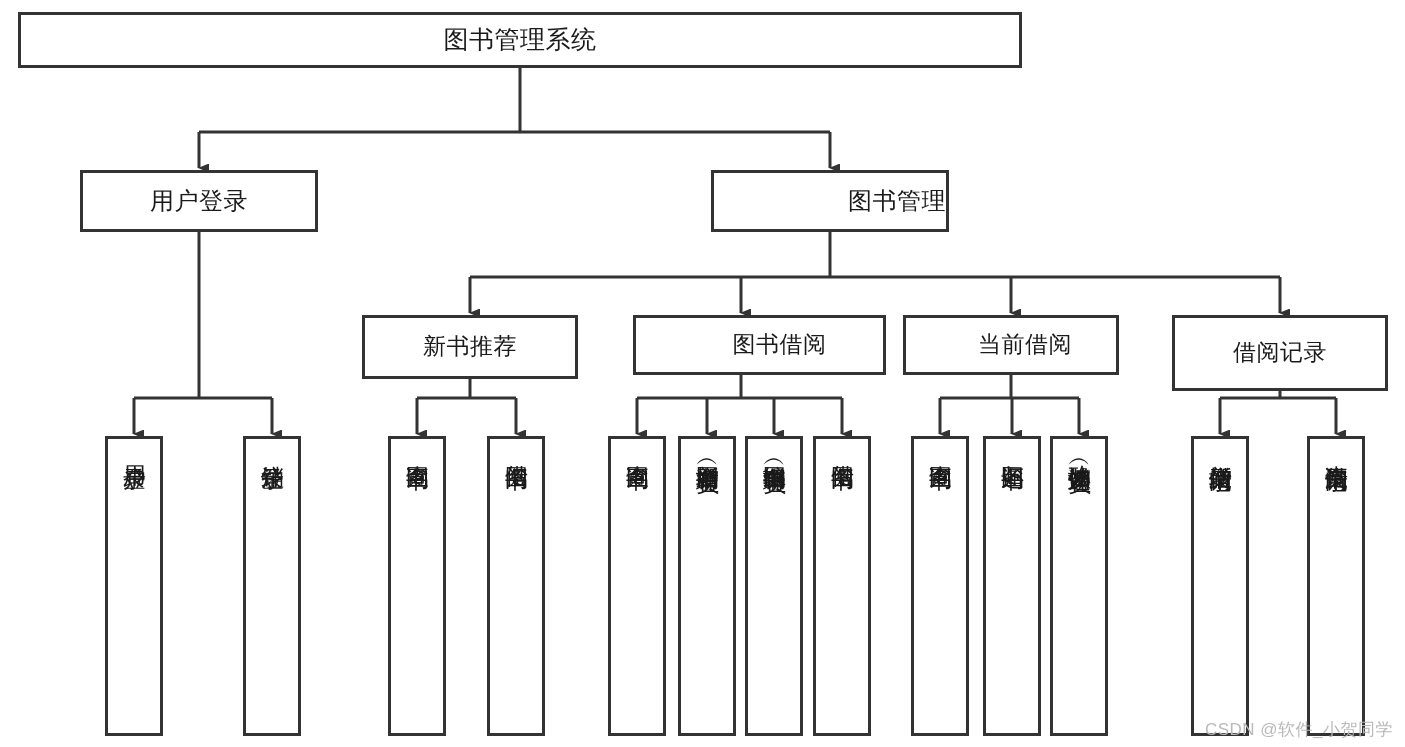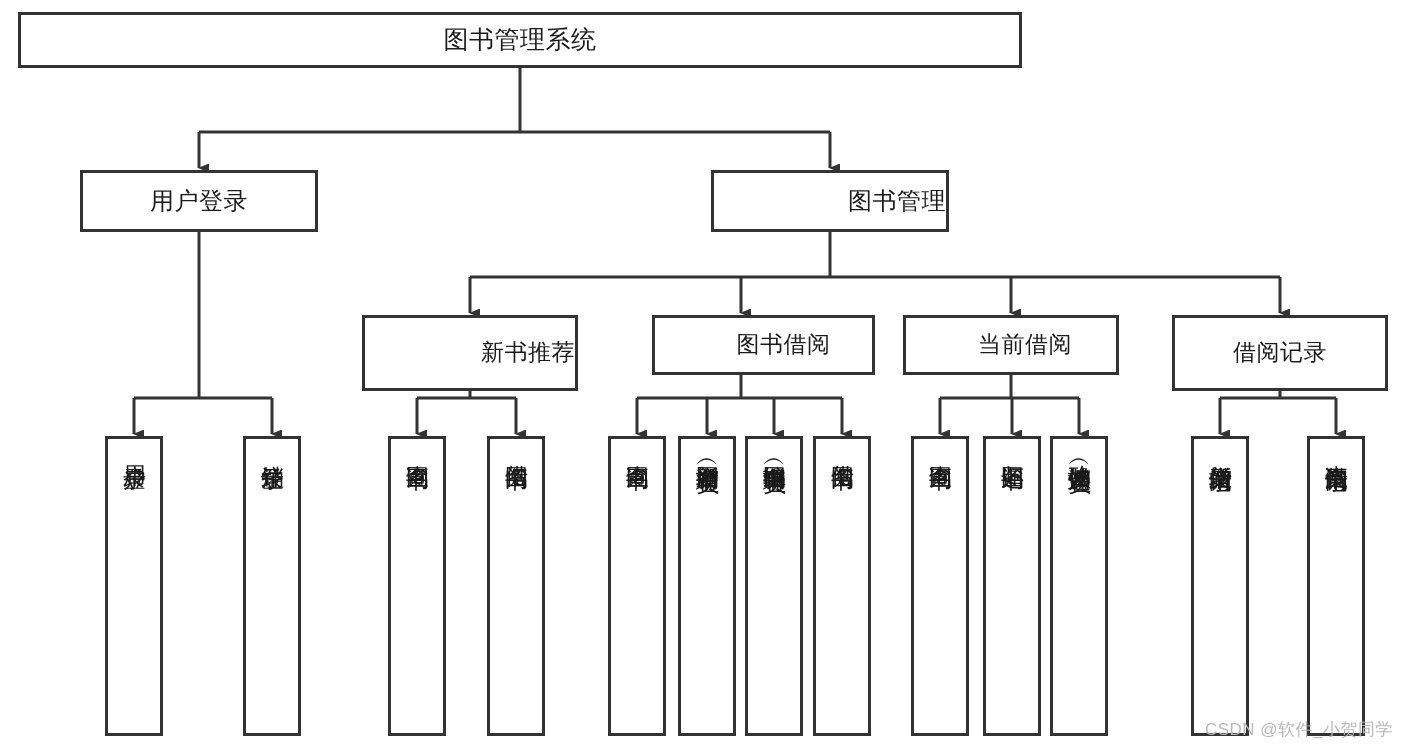--- a/index.html
+++ b/index.html
@@ -118,24 +118,24 @@
   <div id="node-layer">
       <div class="node root" style="left: 18px; top: 12px; width: 1004px; height: 56px;">
         <span class="lbl">图书管理系统</span>
       </div>
       <div class="node lvl2" style="left: 80px; top: 170px; width: 238px; height: 62px;">
         <span class="lbl">用户登录</span>
       </div>
       <div class="node lvl2" style="left: 711px; top: 170px; width: 238px; height: 62px; justify-content: flex-end;">
         <span class="lbl">图书管理</span>
       </div>
-      <div class="node lvl3" style="left: 362px; top: 315px; width: 216px; height: 76px; justify-content: flex-end;">
+      <div class="node lvl3" style="left: 362px; top: 315px; width: 216px; height: 64px;">
         <span class="lbl">新书推荐</span>
       </div>
-      <div class="node lvl3" style="left: 652px; top: 315px; width: 223px; height: 60px; padding-left: 40px;">
+      <div class="node lvl3" style="left: 633px; top: 315px; width: 253px; height: 60px; padding-left: 40px;">
         <span class="lbl">图书借阅</span>
       </div>
       <div class="node lvl3" style="left: 903px; top: 315px; width: 216px; height: 60px; padding-left: 28px;">
         <span class="lbl">当前借阅</span>
       </div>
       <div class="node lvl3" style="left: 1172px; top: 315px; width: 216px; height: 76px;">
         <span class="lbl">借阅记录</span>
       </div>
       <div class="node leaf" style="left: 105px; top: 436px; width: 58px; height: 300px;">
         <span class="lbl">用户登录</span>

